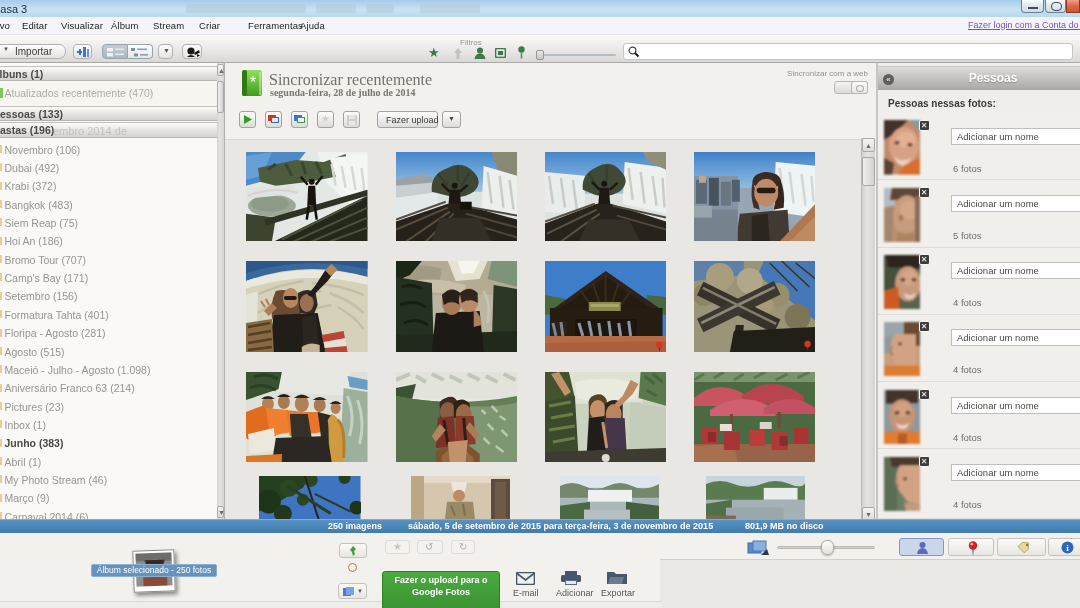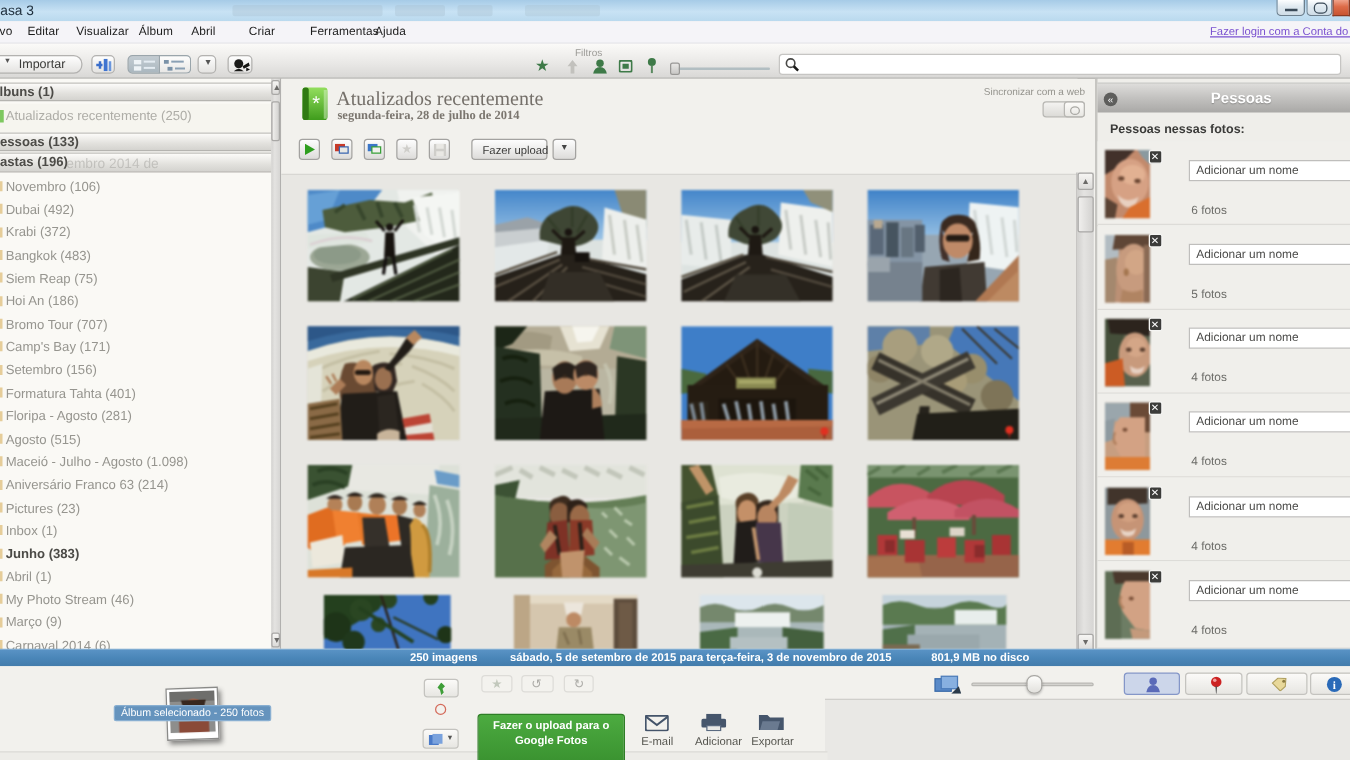--- a/index.html
+++ b/index.html
@@ -96,21 +96,21 @@
 <div class="a wbtn" id="wmax">
     <div class="a" style="left:5px;top:2px;width:9px;height:7px;border:1.5px solid #3a4a58;border-radius:4px;"></div>
   </div>
 <div class="a wbtn" id="wclose"></div>
 
 <div class="a" id="menubar"></div>
 <div class="a mi" style="left:-23px;">Arquivo</div>
 <div class="a mi" style="left:22px;">Editar</div>
 <div class="a mi" style="left:61px;">Visualizar</div>
 <div class="a mi" style="left:111px;">Álbum</div>
-<div class="a mi" style="left:153px;">Abril</div>
+<div class="a mi" style="left:153px;">Stream</div>
 <div class="a mi" style="left:199px;">Criar</div>
 <div class="a mi" style="left:248px;">Ferramentas</div>
 <div class="a mi" style="left:300px;">Ajuda</div>
 <div class="a" id="loginlink">Fazer login com a Conta do Goo</div>
 
 <div class="a" id="toolbar"></div>
 <div class="a tbtn" style="left:-14px;width:80px;border-radius:7px;">
     <span style="position:absolute;left:16px;top:1px;font-size:6px;color:#555;">▼</span>
     <span style="position:absolute;left:28px;top:1px;font-size:10px;color:#3a3a38;">Importar</span>
   </div>
@@ -174,21 +174,21 @@
     <circle cx="4.5" cy="4.5" r="3.4" fill="none" stroke="#4a4a48" stroke-width="1.3"></circle>
     <line x1="7" y1="7" x2="10.5" y2="10.5" stroke="#1a1a18" stroke-width="2"></line>
   </svg>
 
 <div class="a" id="sidebar"></div>
 <div class="a shead" style="top:66px;">
     <span style="left:-8px;">Álbuns (1)</span>
   </div>
 <div class="a" style="left:0;top:83px;width:217px;height:23px;background:#f6f5ef;"></div>
 <div class="a" style="left:0;top:88px;width:3px;height:10px;background:#7ec860;"></div>
-<div class="a fitem" style="top:87px;color:#aeada7;">Atualizados recentemente (250)</div>
+<div class="a fitem" style="top:87px;color:#aeada7;">Atualizados recentemente (470)</div>
 <div class="a shead" style="top:106px;">
     <span style="left:-7px;">Pessoas (133)</span>
   </div>
 <div class="a shead" style="top:122px;height:16px;">
     <span style="left:-7px;">Pastas (196)</span>
   </div>
 <div class="a" style="left:53px;top:125px;font-size:11px;color:#a8a7a3;opacity:.55;">embro 2014 de</div>
 
 <div class="a fitem" style="top:143.6px;">Novembro (106)</div>
 <div class="a sliver" style="top:145.0px;"></div>
@@ -240,21 +240,21 @@
 <div class="a" style="left:224px;top:63px;width:1px;height:456px;background:#b1b0ae;"></div>
 
 <div class="a" id="mainhead"></div>
 <div class="a" id="grid"></div>
 <svg class="a" style="left:239px;top:69px" width="25" height="29" viewBox="0 0 25 29">
     <rect x="3" y="1" width="20" height="26" rx="2.5" fill="url(#galbum)"></rect>
     <rect x="3" y="1" width="5" height="26" rx="2" fill="#2f7a12"></rect>
     <rect x="20" y="3" width="2.5" height="23" fill="#d8f0c8" opacity=".5"></rect>
     <text x="14" y="19" font-size="16" fill="#fff" text-anchor="middle" font-family="Liberation Sans">*</text>
   </svg>
-<div class="a" id="mtitle">Atualizados recentemente</div>
+<div class="a" id="mtitle">Sincronizar recentemente</div>
 <div class="a" id="mdate">segunda-feira, 28 de julho de 2014</div>
 <div class="a" id="synctxt">Sincronizar com a web</div>
 <div class="a" style="left:834px;top:81px;width:34px;height:13px;border:1px solid #b7b6b2;border-radius:3px;background:linear-gradient(#f4f3f1,#dcdbd7);box-sizing:border-box;"></div>
 <div class="a" style="left:851px;top:81px;width:17px;height:13px;border:1px solid #b7b6b2;border-radius:3px;background:linear-gradient(#fcfbf9,#e8e7e3);box-sizing:border-box;">
     <div style="position:absolute;left:4px;top:3px;width:6px;height:5px;border:1px solid #a9a8a4;border-radius:50%;"></div>
   </div>
 <div class="a hbtn" style="left:239px;">
     <svg style="position:absolute;left:3px;top:3px" width="10" height="10">
       <path d="M1,0 L9,4.5 L1,9 Z" fill="#2e9e1e"></path>
     </svg>

